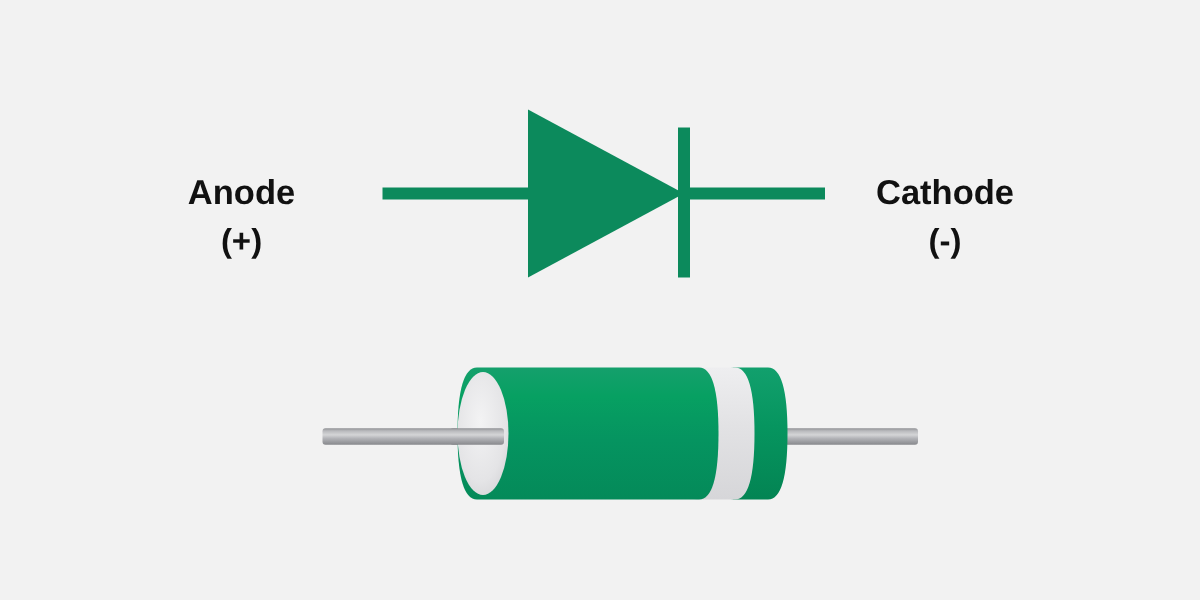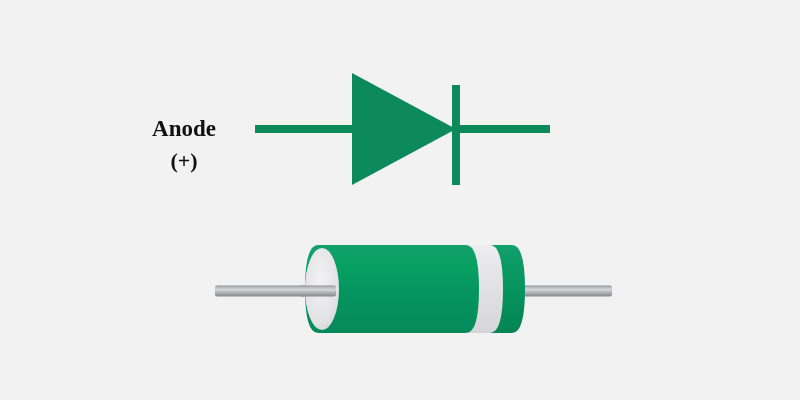--- a/index.html
+++ b/index.html
@@ -24,25 +24,24 @@
     position: absolute;
     text-align: center;
     color: #111111;
     font-weight: bold;
     font-family: "Liberation Sans", sans-serif;
     line-height: 1.45;
     white-space: nowrap;
     user-select: none;
   }
   #anode-label {
-    left: 84px;
+    left: 61px;
     top: 112px;
     width: 200px;
     font-size: 23px;
-    font-family: Liberation Serif, serif;
   }
   #cathode-label {
     left: 530px;
     top: 112px;
     width: 200px;
     font-size: 23px;
   }
   .label .polarity {
     display: block;
     font-size: 22px;
@@ -72,20 +71,24 @@
     <rect x="452" y="85" width="8" height="100" fill="#0c8a5c"></rect>
 
     <rect x="455" y="125" width="95" height="8" fill="#0c8a5c"></rect>
   </svg>
 
   <div class="label" id="anode-label" style="color: rgb(17, 17, 17);">
     <span>Anode</span>
     <span class="polarity">(+)</span>
   </div>
 
+  <div class="label" id="cathode-label" style="color: rgb(17, 17, 17);">
+    <span>Cathode</span>
+    <span class="polarity">(-)</span>
+  </div>
 
   <svg id="component-svg" viewBox="0 0 800 400">
     <defs>
       <linearGradient id="leadGrad" x1="0" y1="0" x2="0" y2="1">
         <stop offset="0%" stop-color="#8f9094"></stop>
         <stop offset="16%" stop-color="#b9babd"></stop>
         <stop offset="40%" stop-color="#d4d5d7"></stop>
         <stop offset="62%" stop-color="#b2b3b7"></stop>
         <stop offset="100%" stop-color="#87888c"></stop>
       </linearGradient>

